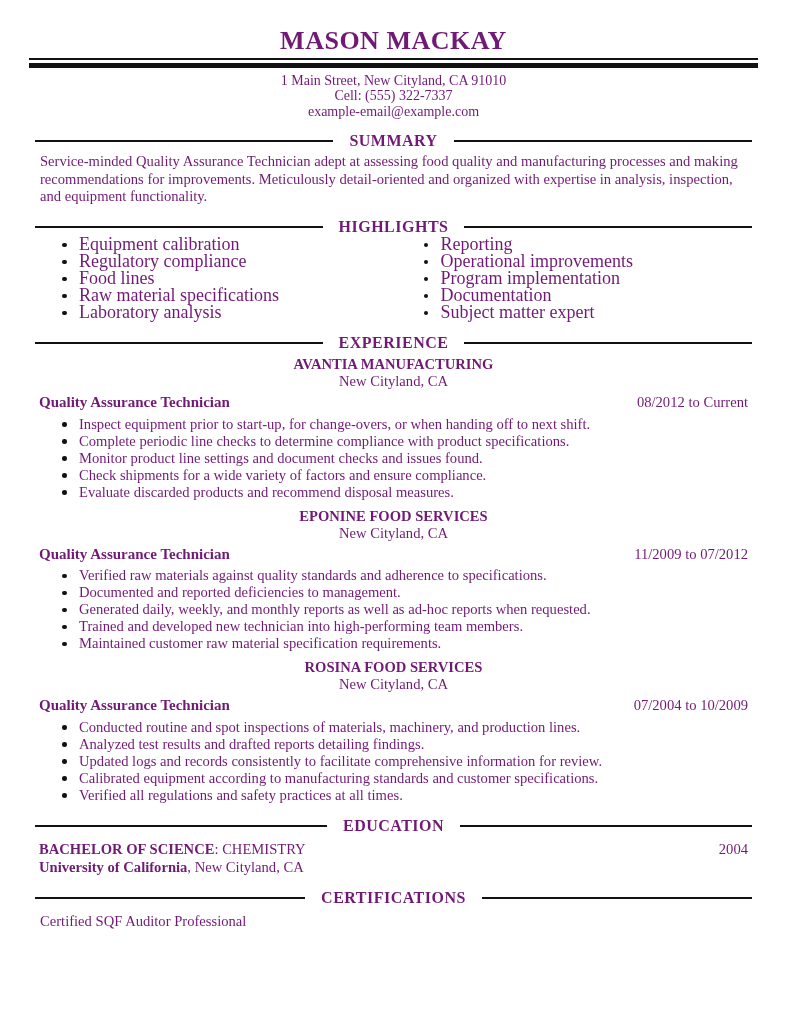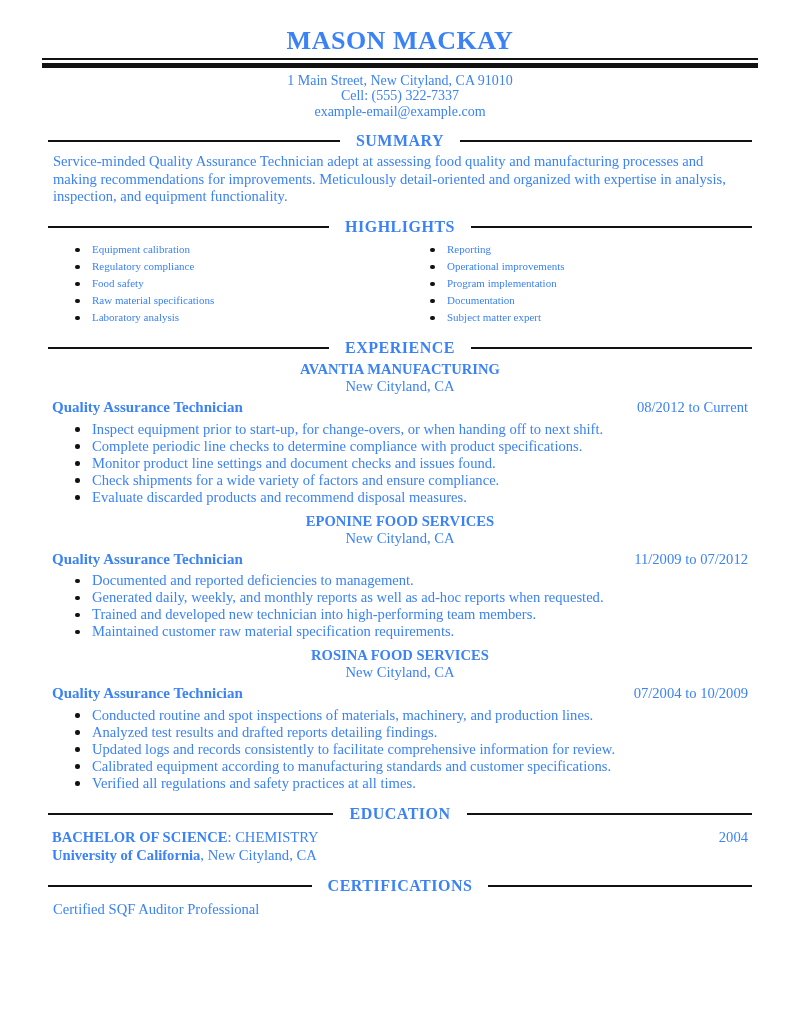--- a/index.html
+++ b/index.html
@@ -1,22 +1,22 @@
 <!DOCTYPE html>
 <html><head>
 <meta charset="utf-8">
 <style>
   html,body{margin:0;padding:0;background:#ffffff;}
   .page{
     position:relative;
     width:800px;height:1035px;
     box-sizing:border-box;
-    padding:26px 40px 0 40px;
+    padding:26px 40px 0 27px;
     background:#ffffff;
-    color:#3b82f6;
+    color:#701a75;
     font-family:"Liberation Serif", serif;
     overflow:hidden;
   }
   .name{
     margin:0 0 2px 0;
     text-align:center;
     font-size:26px;
     font-weight:700;
     line-height:30px;
     letter-spacing:.5px;
@@ -42,21 +42,21 @@
     font-weight:700;
     line-height:18px;
     letter-spacing:.5px;
     white-space:nowrap;
   }
   .summary{
     margin:3px 13px 0 13px;
     font-size:14.6px;
     line-height:17.4px;
   }
-  .hl{display:flex;margin-top:5px;font-size:11px;}
+  .hl{display:flex;font-size:18px;}
   .hl-col{width:50%;box-sizing:border-box;margin:0;padding:0;list-style:none;}
   .hl-col.left{padding-left:30px;}
   .hl-col.right{padding-left:25px;}
   li.b{
     position:relative;
     padding-left:22px;
     line-height:17px;
     list-style:none;
   }
   li.b::before{
@@ -126,21 +126,21 @@
   <div class="sec">
     <div class="ln"></div>
     <div class="t">HIGHLIGHTS</div>
     <div class="ln"></div>
   </div>
   <div class="hl">
     <ul class="hl-col left">
 
     <li class="b">Equipment calibration</li>
         <li class="b">Regulatory compliance</li>
-        <li class="b">Food safety</li>
+        <li class="b">Food lines</li>
         <li class="b">Raw material specifications</li>
         <li class="b">Laboratory analysis</li>
       </ul>
     <ul class="hl-col right">
 
     <li class="b">Reporting</li>
         <li class="b">Operational improvements</li>
         <li class="b">Program implementation</li>
         <li class="b">Documentation</li>
         <li class="b">Subject matter expert</li>
@@ -172,20 +172,21 @@
       </div>
       <div class="job">
         <div class="company">EPONINE FOOD SERVICES</div>
         <div class="loc">New Cityland, CA</div>
         <div class="jobrow">
           <span class="jtitle">Quality Assurance Technician</span>
           <span class="jdates">11/2009 to 07/2012</span>
         </div>
         <ul class="bullets">
 
+        <li class="b">Verified raw materials against quality standards and adherence to specifications.</li>
           <li class="b">Documented and reported deficiencies to management.</li>
           <li class="b">Generated daily, weekly, and monthly reports as well as ad-hoc reports when requested.</li>
           <li class="b">Trained and developed new technician into high-performing team members.</li>
           <li class="b">Maintained customer raw material specification requirements.</li>
         </ul>
       </div>
       <div class="job">
         <div class="company">ROSINA FOOD SERVICES</div>
         <div class="loc">New Cityland, CA</div>
         <div class="jobrow">

